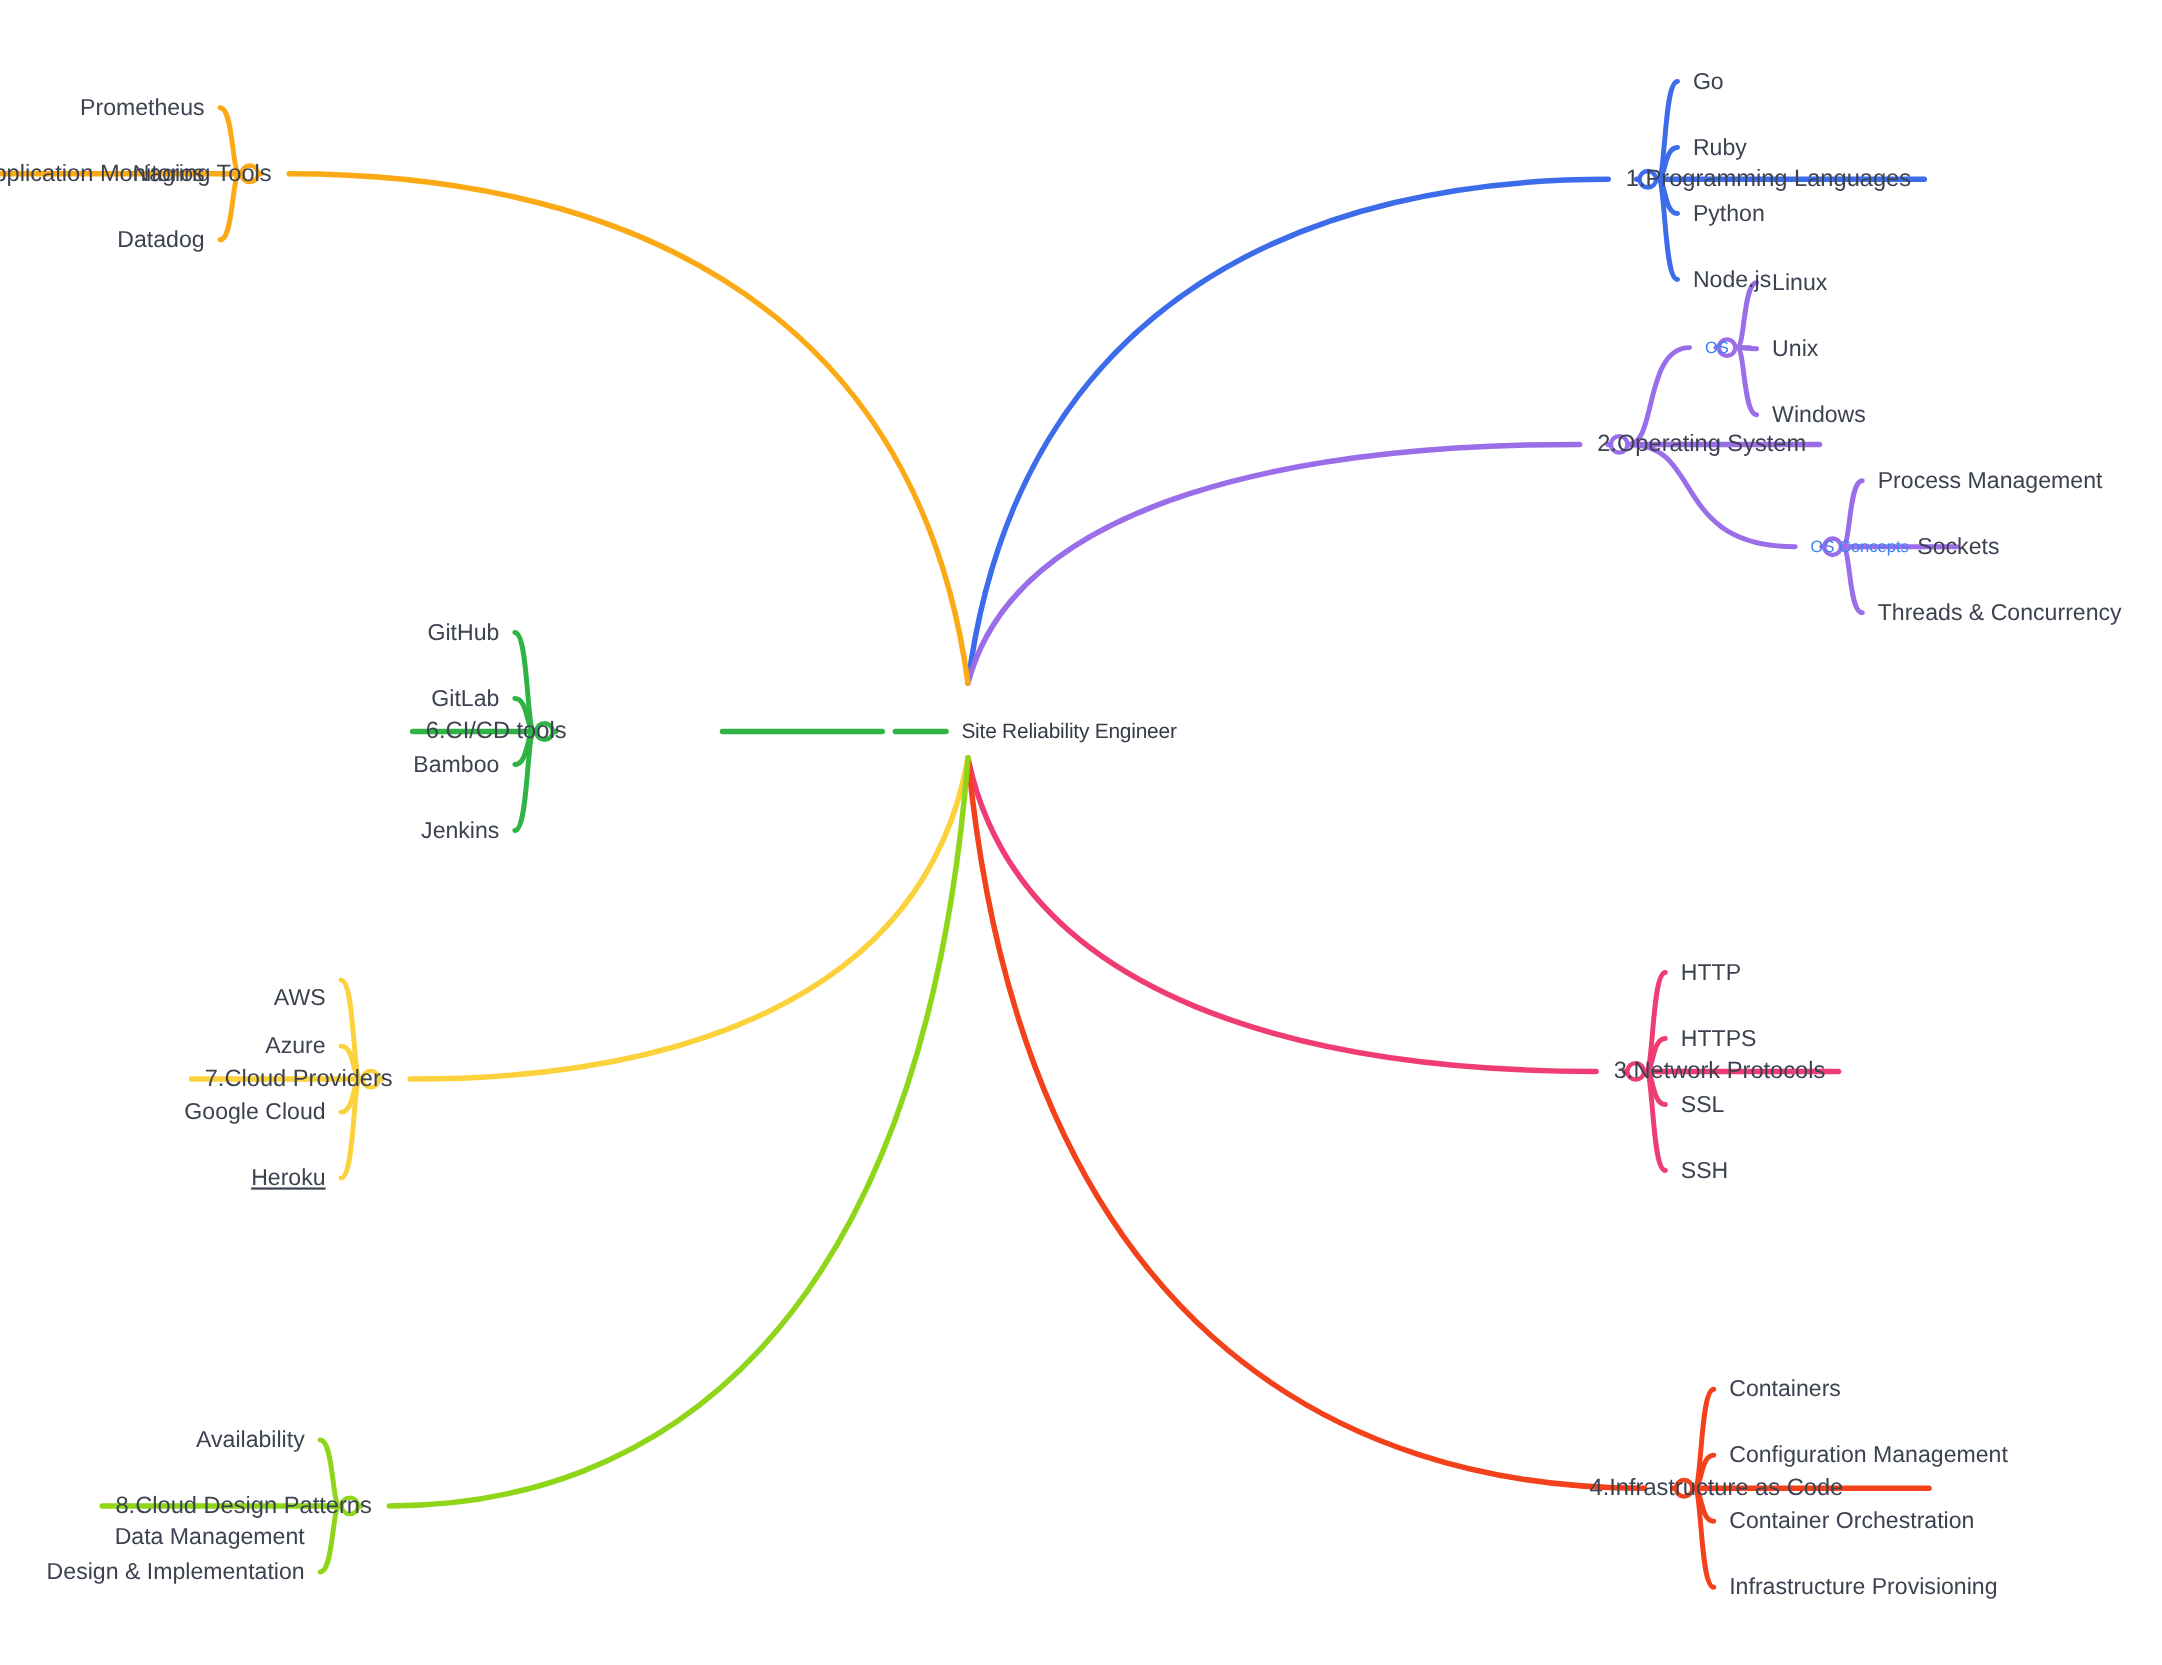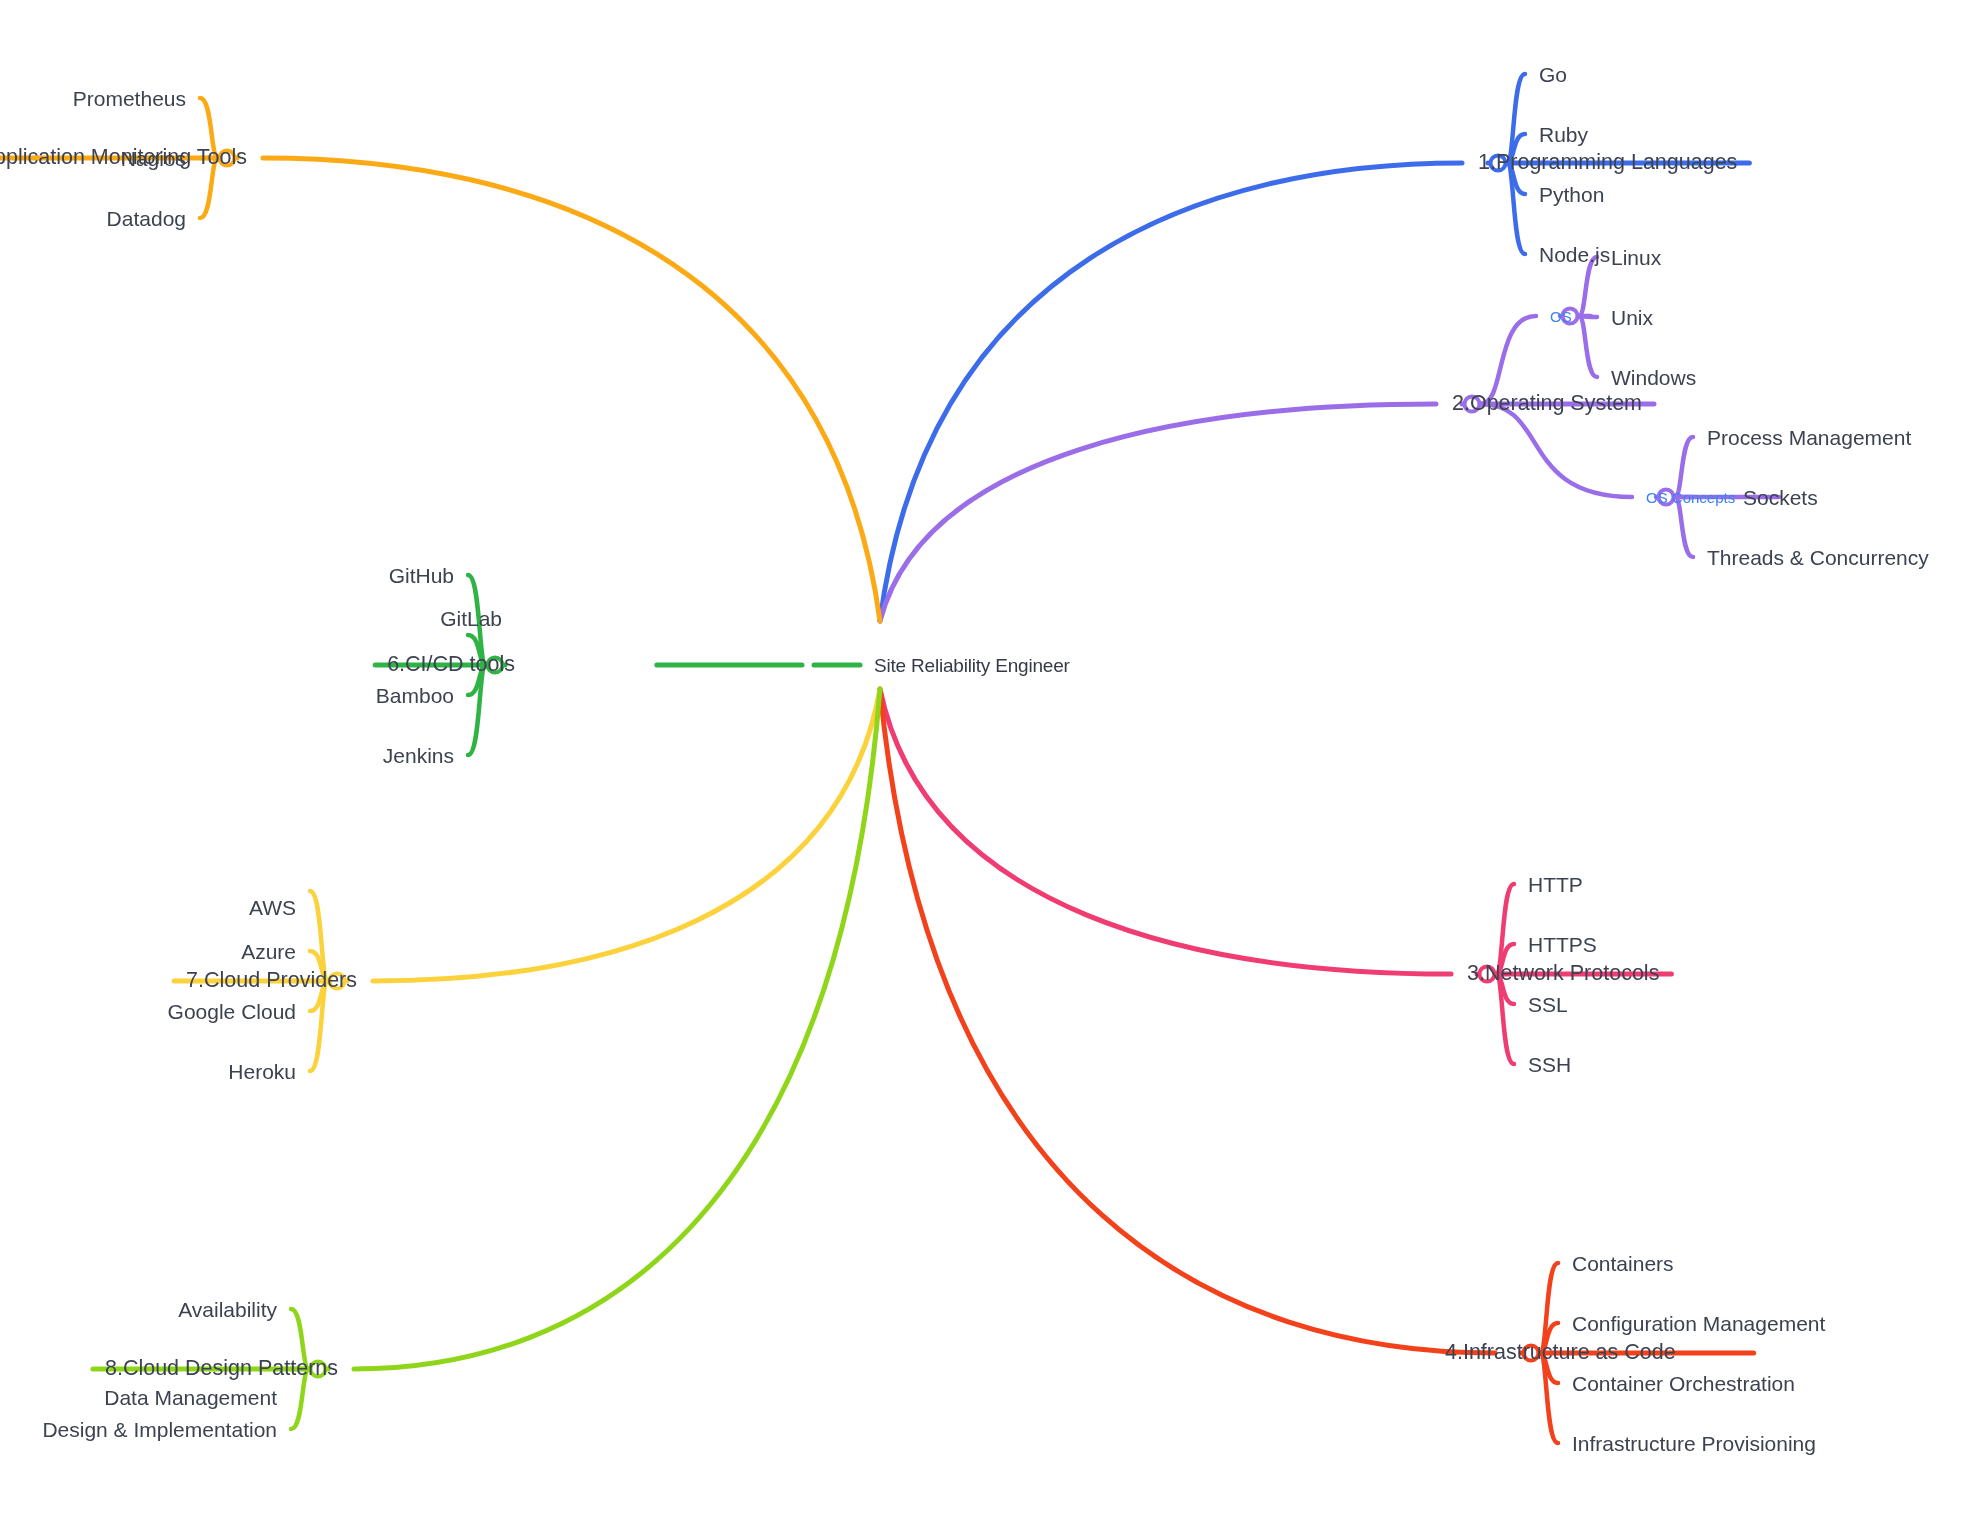--- a/index.html
+++ b/index.html
@@ -149,25 +149,25 @@
     <div class="mm-label leaf-label anchor-left " style="left: 1572px; top: 1263px;">Containers</div>
     <div class="mm-label leaf-label anchor-left " style="left: 1572px; top: 1323px;">Configuration Management</div>
     <div class="mm-label leaf-label anchor-left " style="left: 1572px; top: 1383px;">Container Orchestration</div>
     <div class="mm-label leaf-label anchor-left " style="left: 1572px; top: 1443px;">Infrastructure Provisioning</div>
     <div class="mm-label branch-label anchor-right " style="left: 247px; top: 158px;">5.Application Monitoring Tools</div>
     <div class="mm-label leaf-label anchor-right " style="left: 186px; top: 98px;">Prometheus</div>
     <div class="mm-label leaf-label anchor-right " style="left: 186px; top: 158px;">Nagios</div>
     <div class="mm-label leaf-label anchor-right " style="left: 186px; top: 218px;">Datadog</div>
     <div class="mm-label branch-label anchor-right " style="left: 515px; top: 665px;">6.CI/CD tools</div>
     <div class="mm-label leaf-label anchor-right " style="left: 454px; top: 575px;">GitHub</div>
-    <div class="mm-label leaf-label anchor-right " style="left: 454px; top: 618px; margin-left: 48px;">GitLab</div>
+    <div class="mm-label leaf-label anchor-right " style="left: 454px; top: 635px;">GitLab</div>
     <div class="mm-label leaf-label anchor-right " style="left: 454px; top: 695px;">Bamboo</div>
     <div class="mm-label leaf-label anchor-right " style="left: 454px; top: 755px;">Jenkins</div>
     <div class="mm-label branch-label anchor-right " style="left: 357px; top: 981px;">7.Cloud Providers</div>
     <div class="mm-label leaf-label anchor-right " style="left: 296px; top: 891px; margin-top: 16px;">AWS</div>
     <div class="mm-label leaf-label anchor-right " style="left: 296px; top: 951px;">Azure</div>
     <div class="mm-label leaf-label anchor-right " style="left: 296px; top: 1011px;">Google Cloud</div>
-    <div class="mm-label leaf-label anchor-right " style="left: 296px; top: 1071px;">Heroku</div>
+    <div class="mm-label leaf-label anchor-right " style="left: 296px; top: 1071px; text-decoration: underline;">Heroku</div>
     <div class="mm-label branch-label anchor-right " style="left: 338px; top: 1369px;">8.Cloud Design Patterns</div>
     <div class="mm-label leaf-label anchor-right " style="left: 277px; top: 1309px;">Availability</div>
     <div class="mm-label leaf-label anchor-right " style="left: 277px; top: 1369px; margin-top: 28px;">Data Management</div>
     <div class="mm-label leaf-label anchor-right " style="left: 277px; top: 1429px;">Design &amp; Implementation</div>
   </div>
 
 </body></html>

